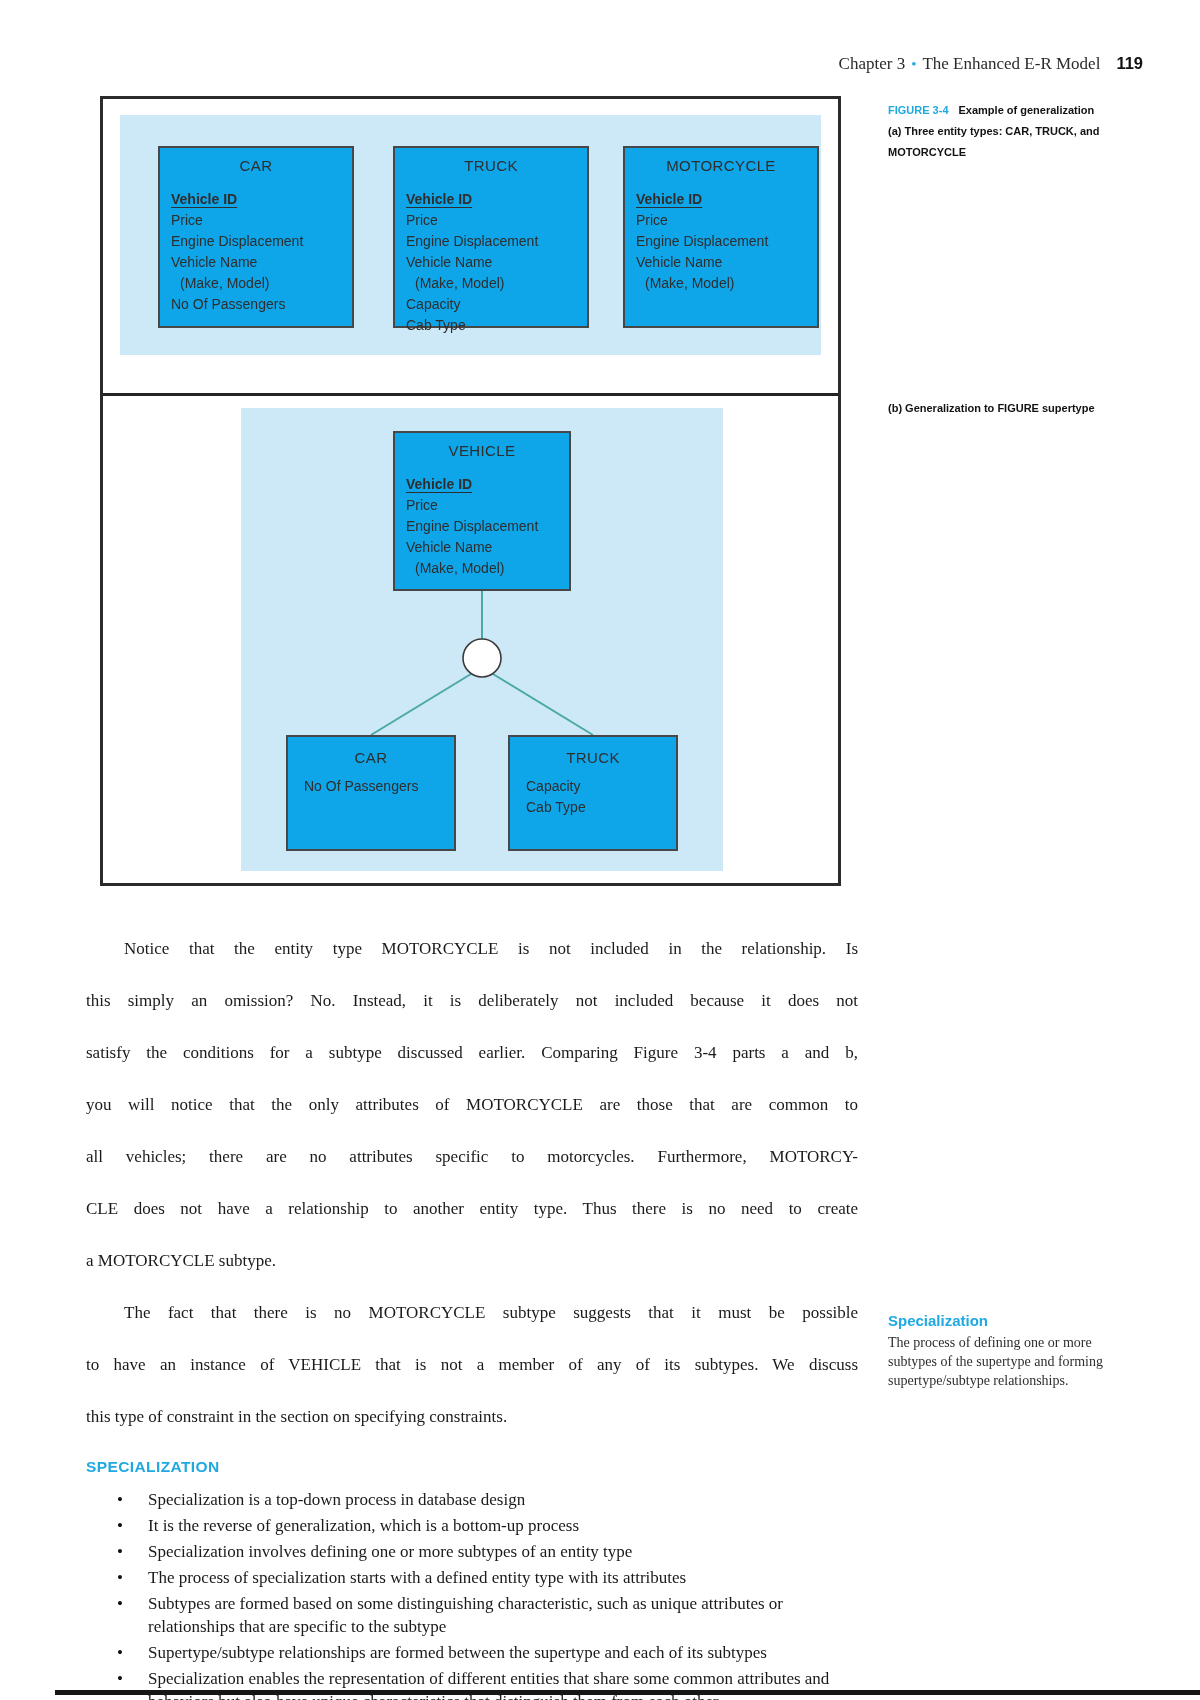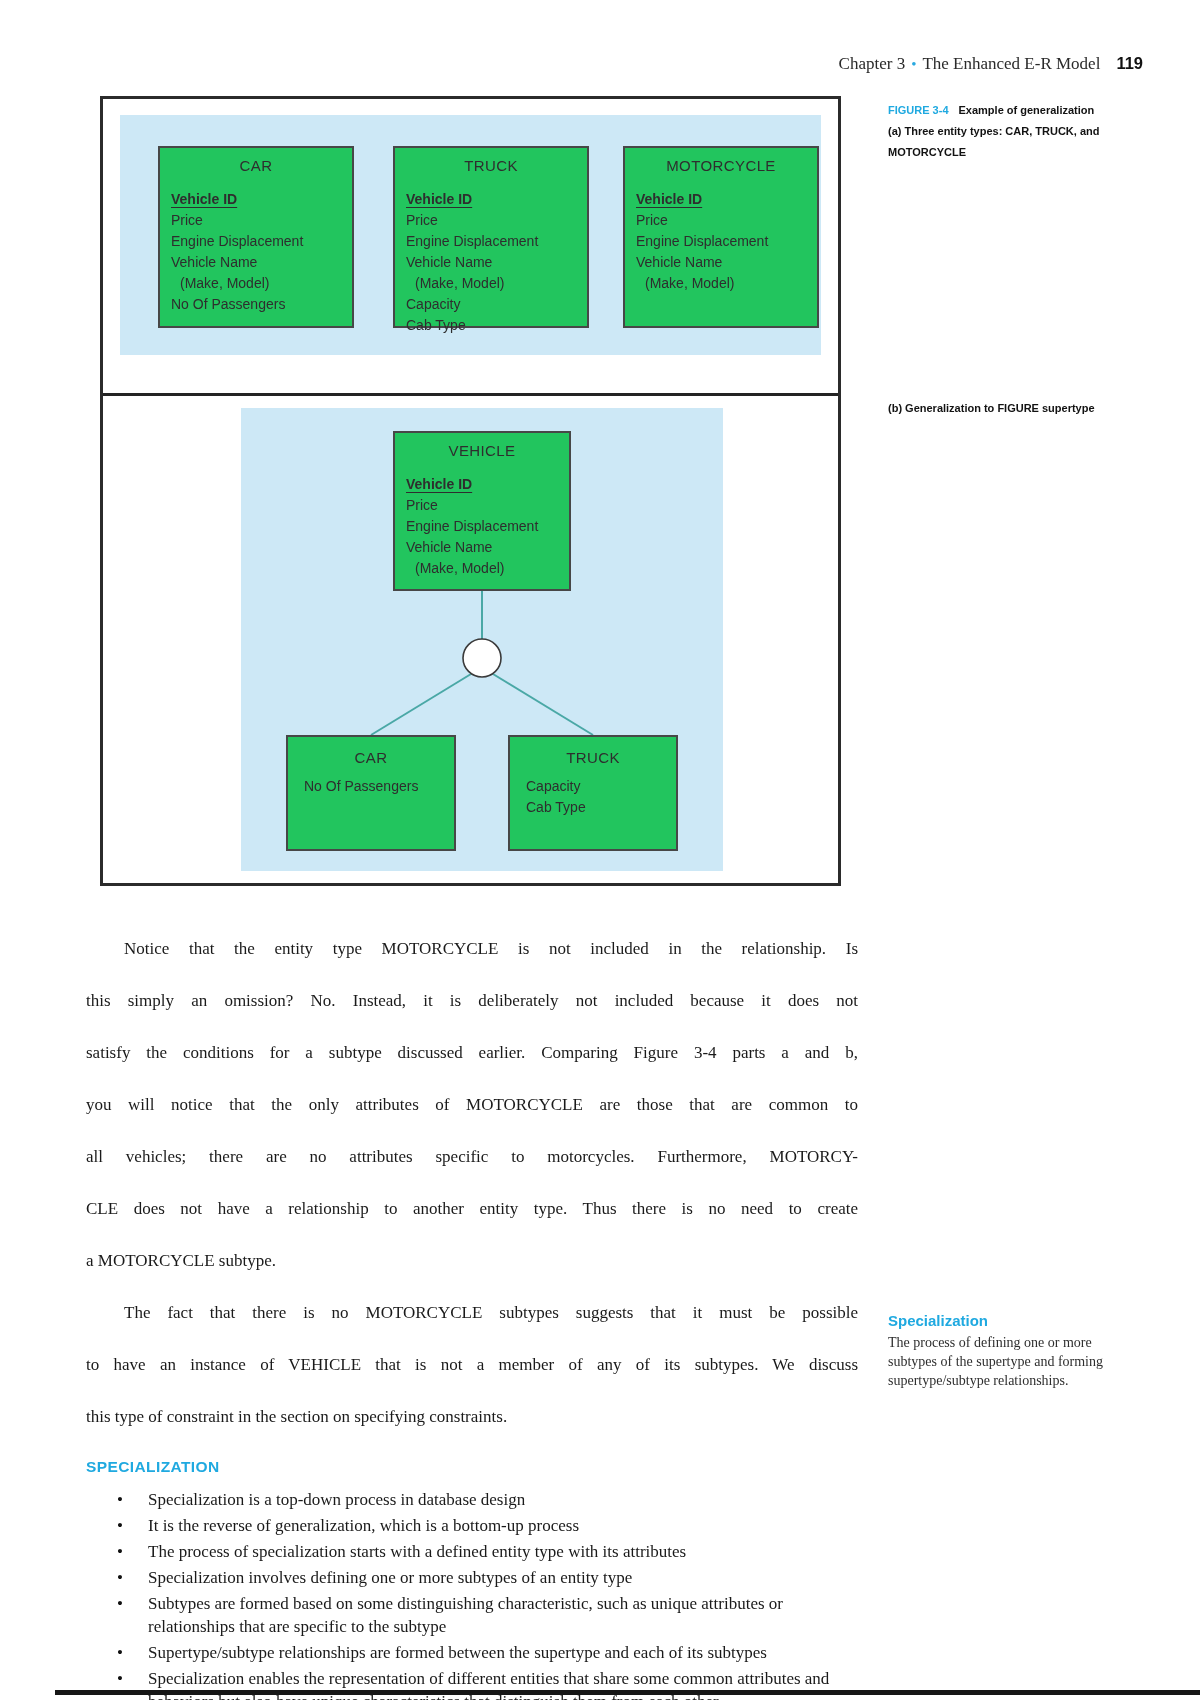--- a/index.html
+++ b/index.html
@@ -13,21 +13,21 @@
                    font-size:16.5px;margin-left:16px;}
 
   
   .figure-box{position:absolute;left:100px;top:96px;width:741px;height:790px;
               border:3px solid #2b2b2b;background:#ffffff;box-sizing:border-box;}
   .panel{position:absolute;background:#cde8f6;}
   .panel-a{left:17px;top:16px;width:701px;height:240px;}
   .divider{position:absolute;left:0;top:294px;width:100%;height:3px;background:#232323;}
   .panel-b{left:138px;top:309px;width:482px;height:463px;text-decoration:underline;}
 
-  .entity-box{position:absolute;background:#22c55e;border:2px solid #474747;box-sizing:border-box;
+  .entity-box{position:absolute;background:#0ea5e9;border:2px solid #474747;box-sizing:border-box;
               font-family:"Liberation Sans", sans-serif;color:#2e2e2e;}
   .entity-title{text-align:center;padding-top:9px;font-size:15px;letter-spacing:.4px;}
   .entity-attrs{padding:15px 8px 0 11px;font-size:14px;line-height:21px;}
   .attr.key{font-weight:bold;text-decoration:underline;text-underline-offset:3px;}
   .attr.indent{padding-left:9px;}
 
   .connector-svg{position:absolute;left:0;top:0;}
 
   
   .margin-block{position:absolute;left:888px;width:252px;
@@ -159,32 +159,32 @@
     <div>
       <div class="pline first">Notice that the entity type MOTORCYCLE is not included in the relationship. Is</div>
       <div class="pline">this simply an omission? No. Instead, it is deliberately not included because it does not</div>
       <div class="pline">satisfy the conditions for a subtype discussed earlier. Comparing Figure 3-4 parts a and b,</div>
       <div class="pline">you will notice that the only attributes of MOTORCYCLE are those that are common to</div>
       <div class="pline">all vehicles; there are no attributes specific to motorcycles. Furthermore, MOTORCY-</div>
       <div class="pline">CLE does not have a relationship to another entity type. Thus there is no need to create</div>
       <div class="pline last">a MOTORCYCLE subtype.</div>
     </div>
     <div>
-      <div class="pline first">The fact that there is no MOTORCYCLE subtypes suggests that it must be possible</div>
+      <div class="pline first">The fact that there is no MOTORCYCLE subtype suggests that it must be possible</div>
       <div class="pline">to have an instance of VEHICLE that is not a member of any of its subtypes. We discuss</div>
       <div class="pline last">this type of constraint in the section on specifying constraints.</div>
     </div>
 
     <div class="section-heading">SPECIALIZATION</div>
 
     <ul class="bullets">
       <li>Specialization is a top-down process in database design</li>
       <li>It is the reverse of generalization, which is a bottom-up process</li>
+      <li>Specialization involves defining one or more subtypes of an entity type</li>
       <li>The process of specialization starts with a defined entity type with its attributes</li>
-      <li>Specialization involves defining one or more subtypes of an entity type</li>
       <li>Subtypes are formed based on some distinguishing characteristic, such as unique attributes or relationships that are specific to the subtype</li>
       <li>Supertype/subtype relationships are formed between the supertype and each of its subtypes</li>
       <li>Specialization enables the representation of different entities that share some common attributes and behaviors but also have unique characteristics that distinguish them from each other.</li>
     </ul>
   </div>
 
   <div class="bottom-bar"></div>
 </div>
 
 </body></html>

